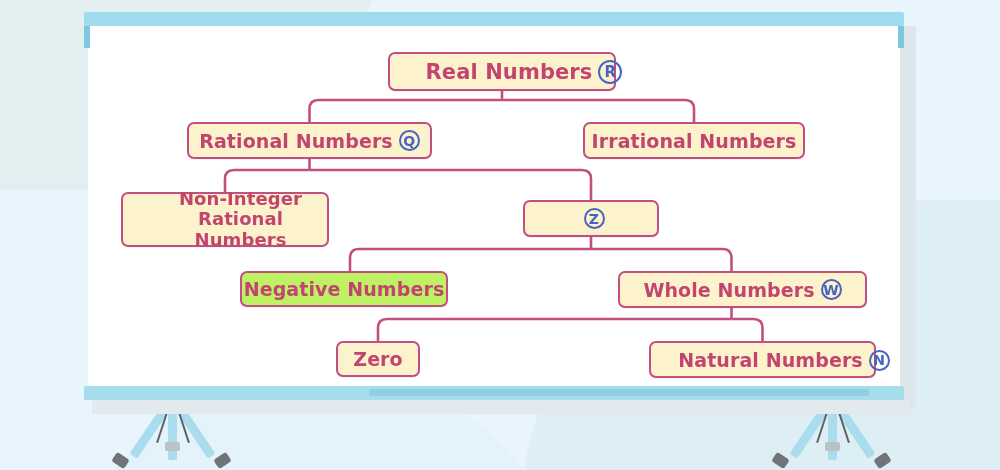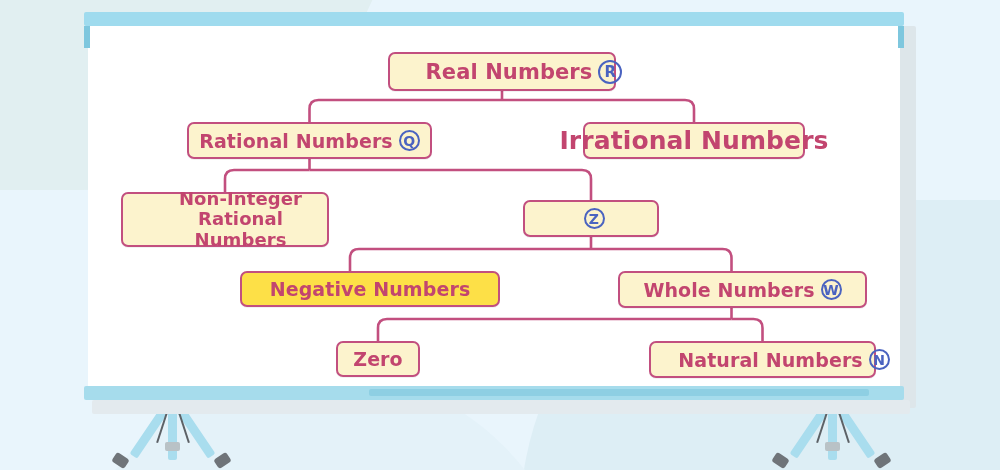--- a/index.html
+++ b/index.html
@@ -290,56 +290,56 @@
             <span class="txt">Real Numbers</span>
             <span class="badge" style="width: 24px; height: 24px; font-size: 15px; border-color: rgb(74, 99, 192); color: rgb(74, 99, 192);">R</span>
           </div>
         </div>
         <div class="node" style="left: 103px; top: 110px; width: 245px; height: 37px; font-size: 19px; background: rgb(252, 243, 205); border-color: rgb(194, 79, 127); color: rgb(194, 69, 111);">
           <div style="display: flex; align-items: center; justify-content: center;">
             <span class="txt">Rational Numbers</span>
             <span class="badge" style="width: 21px; height: 21px; font-size: 14px; border-color: rgb(74, 99, 192); color: rgb(74, 99, 192);">Q</span>
           </div>
         </div>
-        <div class="node" style="left: 499px; top: 110px; width: 222px; height: 37px; font-size: 25px; background: rgb(252, 243, 205); border-color: rgb(194, 79, 127); color: rgb(194, 69, 111);">
+        <div class="node" style="left: 499px; top: 110px; width: 222px; height: 37px; font-size: 19px; background: rgb(252, 243, 205); border-color: rgb(194, 79, 127); color: rgb(194, 69, 111);">
           <div style="display: flex; align-items: center; justify-content: center;">
             <span class="txt">Irrational Numbers</span>
           </div>
         </div>
         <div class="node two-line" style="left: 37px; top: 180px; width: 208px; height: 55px; font-size: 18px; background: rgb(252, 243, 205); border-color: rgb(194, 79, 127); color: rgb(194, 69, 111); padding-left: 31px;">
           <div style="display: flex; align-items: center; justify-content: center;">
             <div>
               <span class="txt">Non-Integer</span>
               <span class="txt">Rational Numbers</span>
             </div>
           </div>
         </div>
         <div class="node" style="left: 439px; top: 188px; width: 136px; height: 37px; font-size: 19px; background: rgb(252, 243, 205); border-color: rgb(194, 79, 127); color: rgb(194, 69, 111);">
           <div style="display: flex; align-items: center; justify-content: center;">
             <span class="badge" style="width: 21px; height: 21px; font-size: 14px; border-color: rgb(74, 99, 192); color: rgb(74, 99, 192);">Z</span>
           </div>
         </div>
-        <div class="node" style="left: 156px; top: 259px; width: 260px; height: 36px; font-size: 19px; background: #fde047; border-color: rgb(194, 79, 127); color: rgb(194, 69, 111);">
+        <div class="node" style="left: 156px; top: 259px; width: 208px; height: 36px; font-size: 19px; background: #bef264; border-color: rgb(194, 79, 127); color: rgb(194, 69, 111);">
           <div style="display: flex; align-items: center; justify-content: center;">
             <span class="txt">Negative Numbers</span>
           </div>
         </div>
         <div class="node" style="left: 534px; top: 259px; width: 249px; height: 37px; font-size: 19px; background: rgb(252, 243, 205); border-color: rgb(194, 79, 127); color: rgb(194, 69, 111);">
           <div style="display: flex; align-items: center; justify-content: center;">
             <span class="txt">Whole Numbers</span>
             <span class="badge" style="width: 21px; height: 21px; font-size: 14px; border-color: rgb(74, 99, 192); color: rgb(74, 99, 192);">W</span>
           </div>
         </div>
         <div class="node" style="left: 252px; top: 329px; width: 84px; height: 36px; font-size: 19px; background: rgb(252, 243, 205); border-color: rgb(194, 79, 127); color: rgb(194, 69, 111);">
           <div style="display: flex; align-items: center; justify-content: center;">
             <span class="txt">Zero</span>
           </div>
         </div>
         <div class="node" style="left: 565px; top: 329px; width: 227px; height: 37px; font-size: 19px; background: rgb(252, 243, 205); border-color: rgb(194, 79, 127); color: rgb(194, 69, 111);">
-          <div style="display: flex; align-items: center; justify-content: center; margin-left: 43px;">
+          <div style="display: flex; align-items: flex-end; justify-content: center; margin-left: 43px;">
             <span class="txt">Natural Numbers</span>
             <span class="badge" style="width: 21px; height: 21px; font-size: 14px; border-color: rgb(74, 99, 192); color: rgb(74, 99, 192);">N</span>
           </div>
         </div>
       </div>
   </div>
 
 </div>
 
 </body></html>

